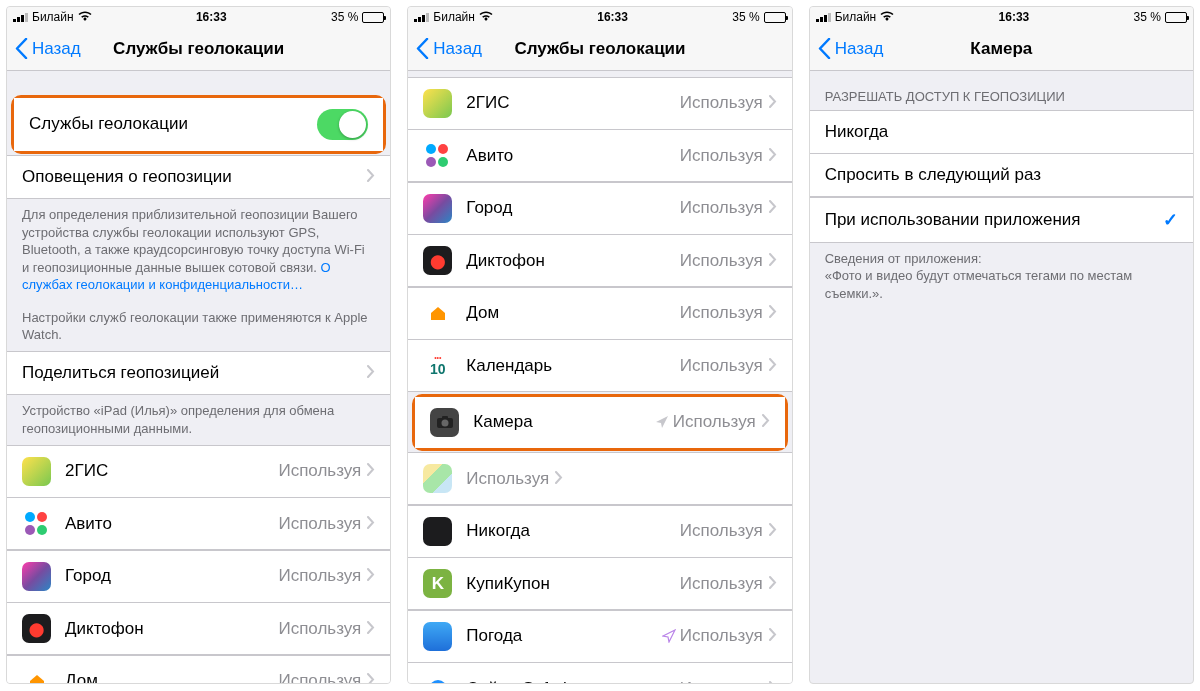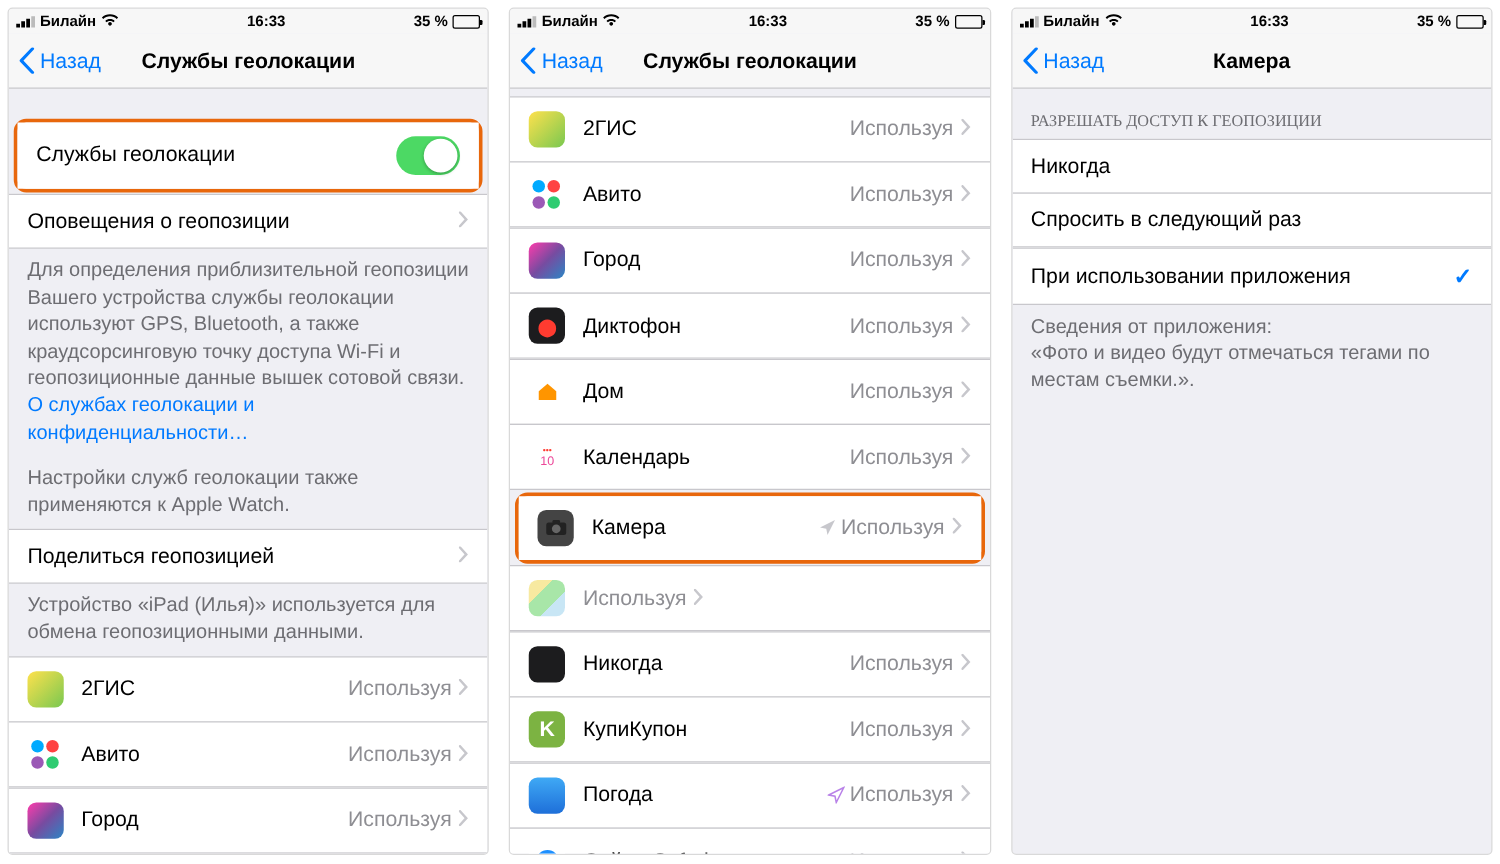--- a/index.html
+++ b/index.html
@@ -25,21 +25,21 @@
   .status-bar {
     height: 20px;
     background: #f7f7f7;
     display: flex;
     align-items: center;
     justify-content: space-between;
     padding: 0 6px;
     font-size: 12px;
     color: #000;
   }
-  .sb-left, .sb-right { display:flex; align-items:center; gap:4px;font-weight:bold; }
+  .sb-left, .sb-right { display:flex; align-items:center; gap:4px; }
   .signal { display:flex; align-items:flex-end; gap:1px; height:10px; }
   .signal span { width:3px; background:#000; }
   .signal span:nth-child(1){height:3px}
   .signal span:nth-child(2){height:5px}
   .signal span:nth-child(3){height:7px}
   .signal span:nth-child(4){height:9px; background:#bbb}
   .wifi-icon { font-size:11px; }
   .battery { width:22px; height:11px; border:1px solid #000; border-radius:2px; position:relative; }
   .battery::after { content:""; position:absolute; right:-3px; top:3px; width:2px; height:4px; background:#000; border-radius:0 1px 1px 0;}
   .battery-fill { height:100%; width:35%; background:#000; }
@@ -83,31 +83,30 @@
     width:51px; height:31px; border-radius:16px; background:#4cd964;
     position:relative;
   }
   .toggle::after{
     content:""; position:absolute; right:2px; top:2px;
     width:27px; height:27px; border-radius:50%; background:#fff;
     box-shadow:0 1px 3px rgba(0,0,0,.3);
   }
   .footer-text {
     padding:7px 15px 8px;
-    font-size:16px;
+    font-size:13px;
     color:#6d6d72;
     line-height:1.35;
   }
   .footer-text a { color:#007aff; text-decoration:none; }
   .section-header {
     padding: 18px 15px 6px;
     font-size:13px;
     color:#6d6d72;
     text-transform:uppercase;
-    font-family:Liberation Serif, serif;
   }
   .highlight-box {
     border:3px solid #e8670c;
     border-radius:10px;
     margin: 2px 4px;
   }
   .highlight-box .cell { border:none; }
   .check { color:#007aff; font-size:18px; font-weight:600; }
   .loc-arrow { color:#c7c7cc; margin-right:4px; display:inline-flex; }
   .loc-arrow.purple { color: #b983e8; }
@@ -116,21 +115,21 @@
   
   .ic-2gis{background:linear-gradient(135deg,#ffe14d,#79c850);}
   .ic-avito{background:#fff;display:flex;flex-wrap:wrap;padding:3px;gap:2px;}
   .ic-avito span{width:10px;height:10px;border-radius:50%;}
   .ic-gorod{background:linear-gradient(135deg,#ff3cac,#784ba0,#2b86c5);}
   .ic-dict{background:#1c1c1e;display:flex;align-items:center;justify-content:center;}
   .ic-dict span{color:#ff3b30;font-size:14px;}
   .ic-dom{background:#fff;display:flex;align-items:center;justify-content:center;}
   .ic-cal{background:#fff;display:flex;flex-direction:column;align-items:center;justify-content:center;font-size:8px;}
   .ic-cal .red{color:#ff3b30;font-size:7px;}
-  .ic-cal .num{color:#ec4899;font-size:10px;font-weight:400;}
+  .ic-cal .num{color:#0f766e;font-size:14px;font-weight:700;}
   .ic-cam{background:#444;display:flex;align-items:center;justify-content:center;}
   .ic-maps{background:#fff;}
   .ic-comp{background:#1c1c1e;}
   .ic-kupi{background:#7cb342;display:flex;align-items:center;justify-content:center;color:#fff;font-weight:bold;}
   .ic-pogoda{background:linear-gradient(180deg,#3fa9f5,#1e6fd9);}
   .ic-safari{background:#fff;display:flex;align-items:center;justify-content:center;}
 </style>
 </head>
 <body>
 
@@ -182,21 +181,21 @@
     <div class="footer-text">
       <span>Для определения приблизительной геопозиции Вашего устройства службы геолокации используют GPS, Bluetooth, а также краудсорсинговую точку доступа Wi-Fi и геопозиционные данные вышек сотовой связи. </span><a href="#">О службах геолокации и конфиденциальности…</a>
     </div>
     <div class="footer-text">Настройки служб геолокации также применяются к Apple Watch.</div>
     <div class="cell">
       <span class="label">Поделиться геопозицией</span>
       <span class="chev"><svg viewBox="0 0 8 13">
             <path d="M1 1l5 5.5L1 12" stroke="#c7c7cc" stroke-width="2" fill="none" stroke-linecap="round"></path>
           </svg></span>
     </div>
-    <div class="footer-text">Устройство «iPad (Илья)» используется для обмена геопозиционными данными.</div>
+    <div class="footer-text">Устройство «iPad (Илья)» определения для обмена геопозиционными данными.</div>
 
     <div class="cell">
       <span class="app-icon ic-2gis"></span>
       <span class="label">2ГИС</span>
       <span class="value">Используя</span>
       <span class="chev"><svg viewBox="0 0 8 13">
             <path d="M1 1l5 5.5L1 12" stroke="#c7c7cc" stroke-width="2" fill="none" stroke-linecap="round"></path>
           </svg></span>
     </div>
     <div class="cell">

